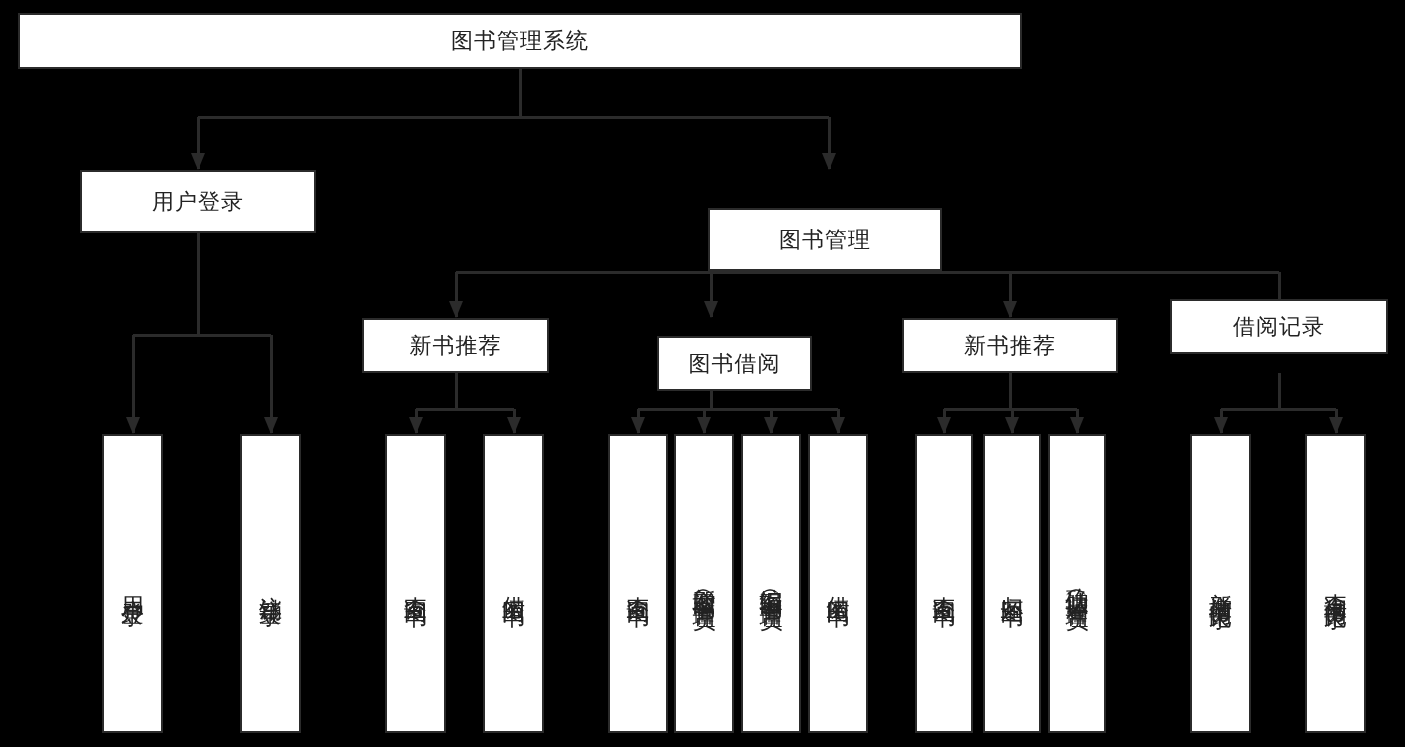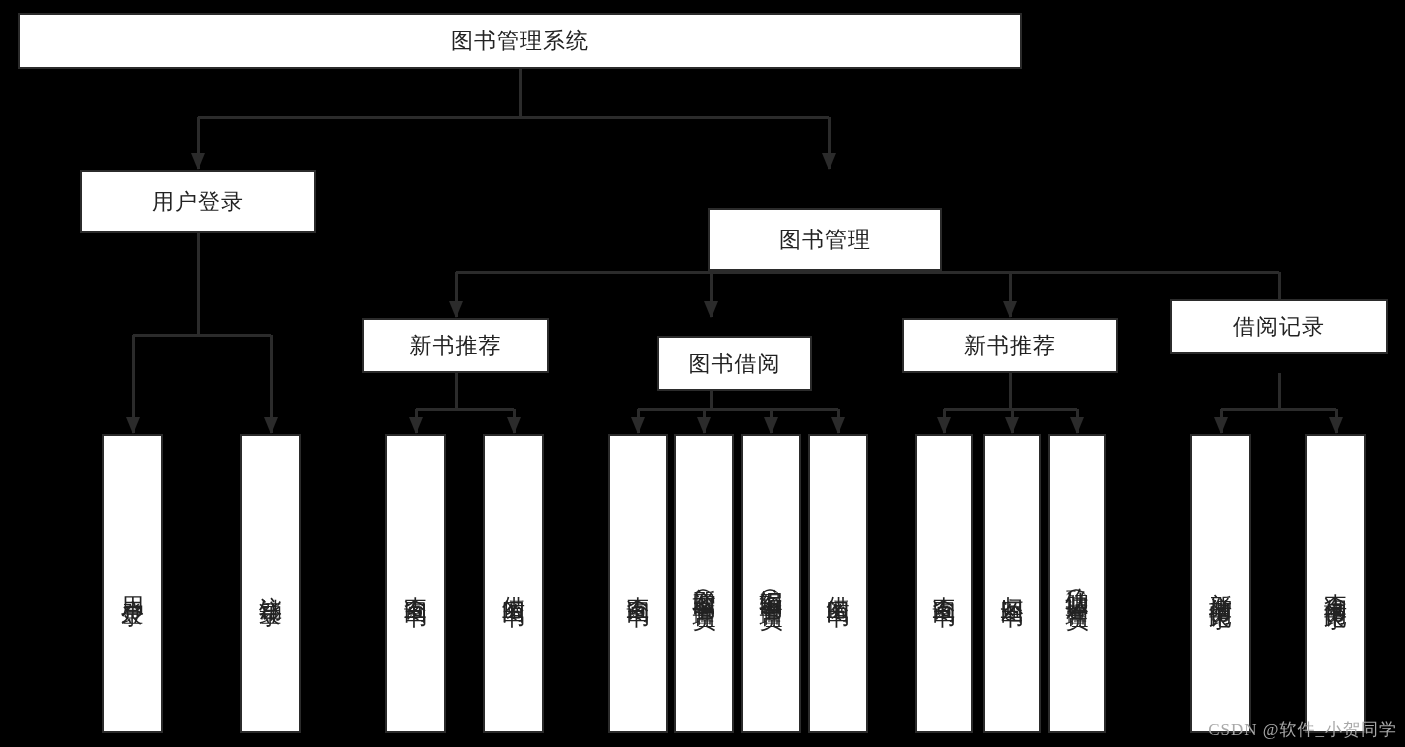--- a/index.html
+++ b/index.html
@@ -182,14 +182,13 @@
       <div class="node vert" style="left: 1048px; top: 434px; width: 58px; height: 299px;">
         <span class="label">确认归还（管理员）</span>
       </div>
       <div class="node vert" style="left: 1190px; top: 434px; width: 61px; height: 299px;">
         <span class="label">新增借阅记录</span>
       </div>
       <div class="node vert" style="left: 1305px; top: 434px; width: 61px; height: 299px;">
         <span class="label">查询借阅记录</span>
       </div>
     </div>
-  <div id="watermark">CSDN @软件_小贺同学</div>
 </div>
 
 </body></html>

